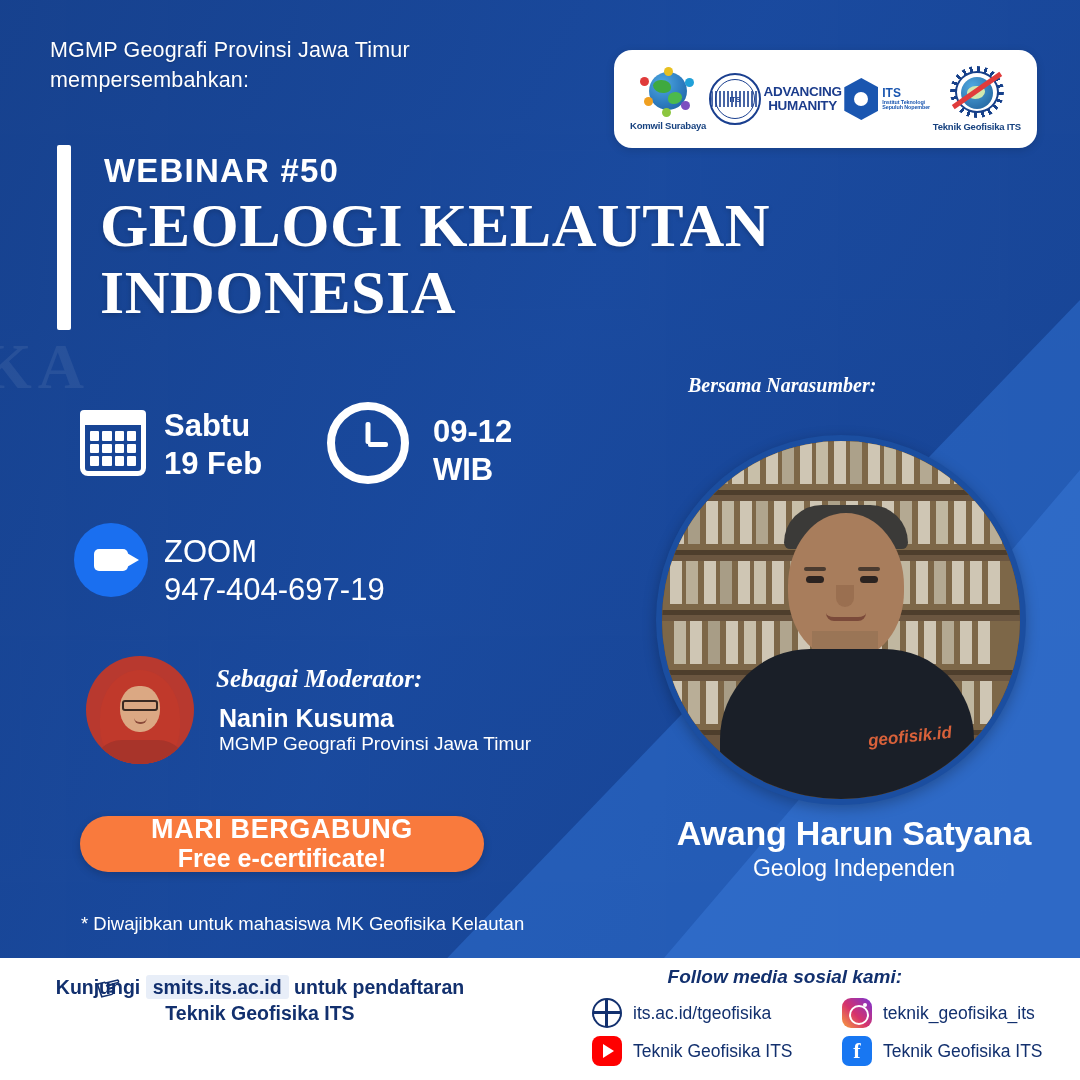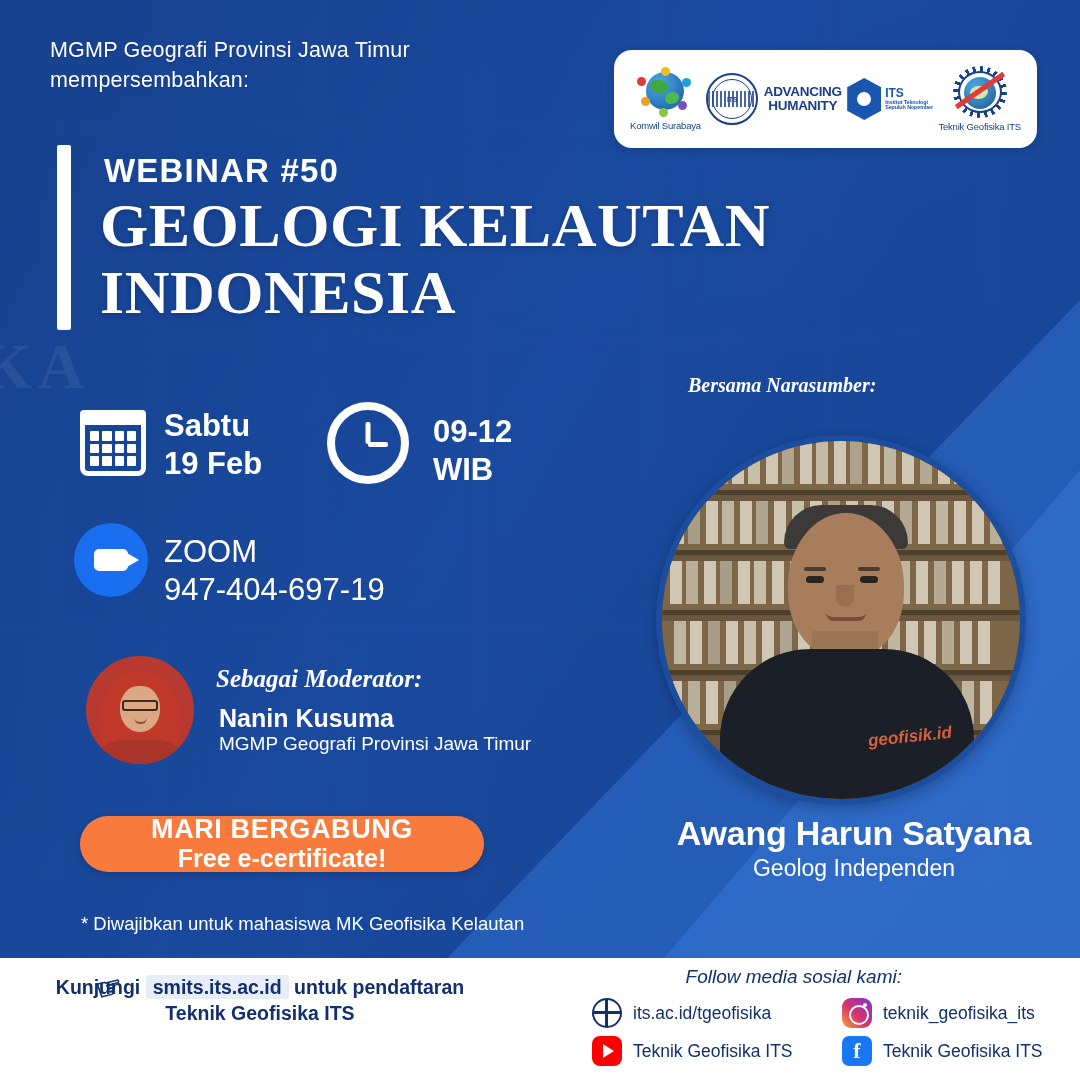--- a/index.html
+++ b/index.html
@@ -73,21 +73,21 @@
   .logo-bar {
     position: absolute; right: 43px; top: 50px;
     width: 423px; height: 98px;
     background: #ffffff;
     border-radius: 18px;
     display: flex; align-items: center; justify-content: space-between;
     padding: 0 16px;
     box-shadow: 0 2px 8px rgba(0,0,0,.15);
   }
   .logo-item { display: flex; flex-direction: column; align-items: center; justify-content: center; }
-  .logo-cap { font-size: 9.5px; font-weight: 400; color: #16417f; margin-top: 3px; letter-spacing: -.2px; }
+  .logo-cap { font-size: 9.5px; font-weight: 700; color: #16417f; margin-top: 3px; letter-spacing: -.2px; }
 
   
   .globe {
     width: 56px; height: 50px; position: relative;
   }
   .globe .earth {
     position: absolute; left: 9px; top: 5px; width: 38px; height: 38px;
     border-radius: 50%;
     background: radial-gradient(circle at 35% 30%, #4fa8e0 0%, #2d7cc0 55%, #1d5c96 100%);
     overflow: hidden;
@@ -389,21 +389,21 @@
   }
   .hl {
     background:#e8eef8; padding: 1px 7px; border-radius: 3px; color:#12306e;
   }
   .hand {
     position:absolute; left: 96px; top: -6px;
     font-size: 30px; transform: rotate(-14deg); color:#12306e;
   }
   .follow {
     position:absolute; right: 178px; top: 8px;
-    font-style: italic; font-weight: 400; color:#12306e; font-size: 19px;
+    font-style: italic; font-weight: 700; color:#12306e; font-size: 19px;
     font-family: "Liberation Sans", sans-serif;
   }
   .social {
     position:absolute; left: 592px; top: 40px; width: 480px;
     display:grid; grid-template-columns: 250px 230px; gap: 8px 0;
   }
   .s-item { display:flex; align-items:center; gap: 11px; color:#12306e; font-size: 17.5px; font-weight:500;}
   .ic { width: 30px; height: 30px; flex: 0 0 30px; position:relative; }
   .ic-globe { border: 2.6px solid #12306e; border-radius:50%; }
   .ic-globe:before{ content:""; position:absolute; left:-1px; right:-1px; top: 11px; height:2.6px; background:#12306e;}

